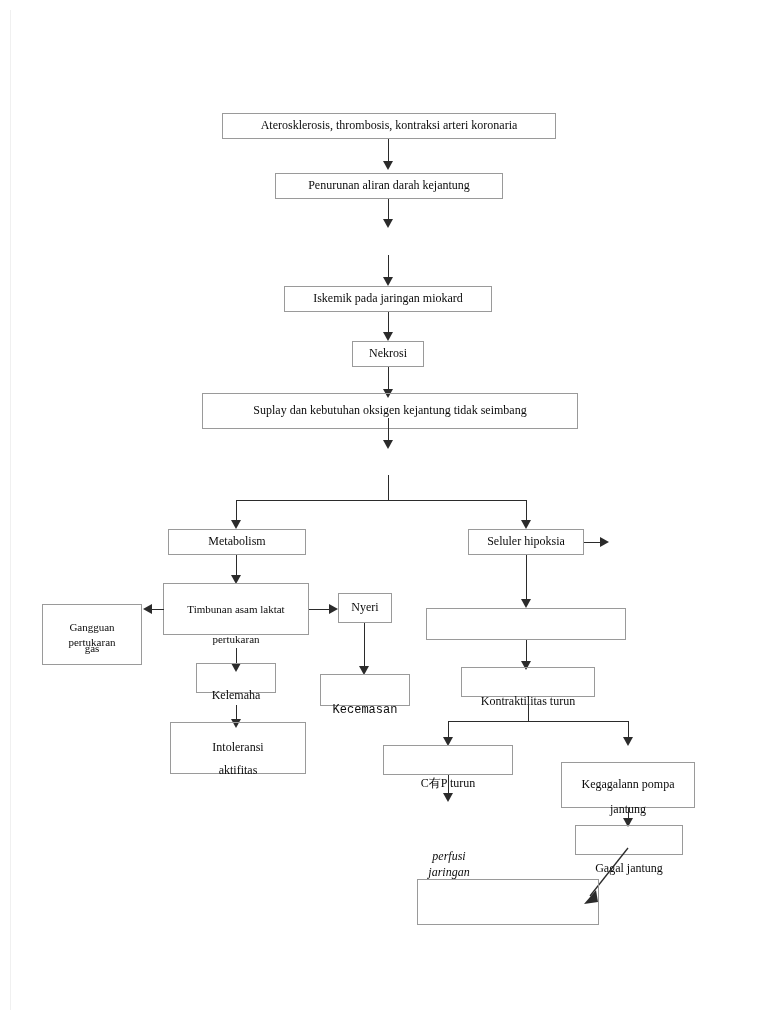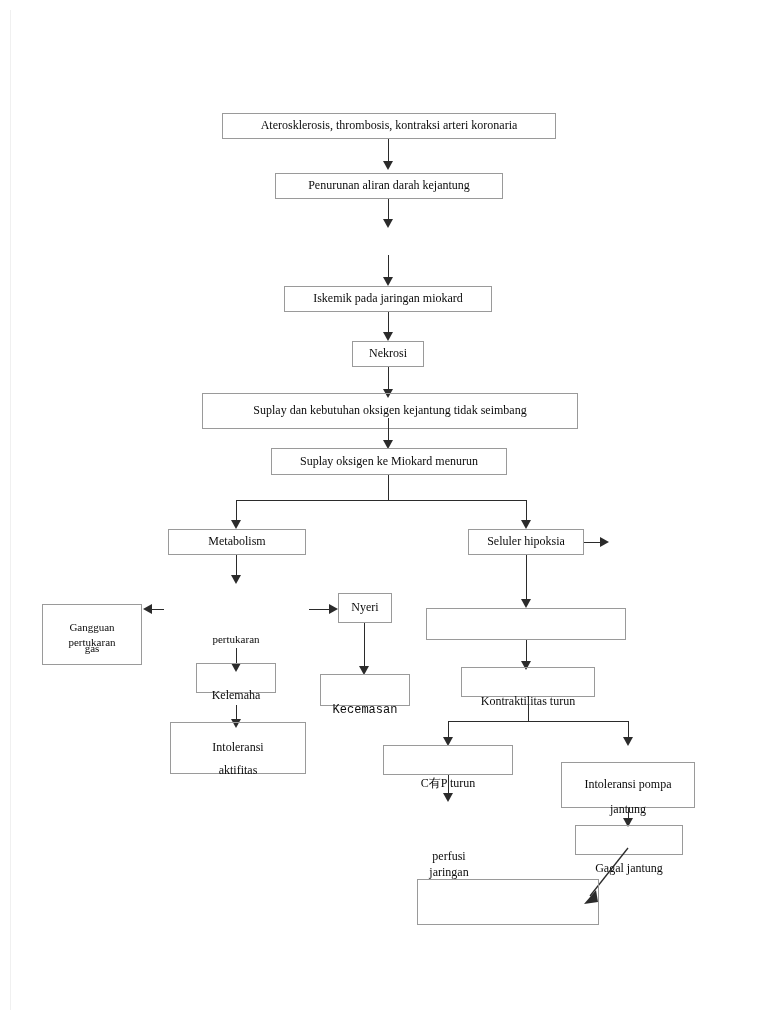--- a/index.html
+++ b/index.html
@@ -86,37 +86,37 @@
   </div>
   <div class="vline" style="left:388px;top:367px;height:24px;"></div>
   <div class="arrow-d" style="left:383px;top:389px;"></div>
 
   <div class="box fit f12" style="left:202px;top:380px;width:376px;height:36px;margin-top:13px;">
     <span>Suplay dan kebutuhan oksigen kejantung tidak seimbang</span>
   </div>
   <div class="vline" style="left:388px;top:418px;height:24px;"></div>
   <div class="arrow-d" style="left:383px;top:440px;"></div>
 
-  <div class="box fit f12" style="left:271px;top:448px;width:236px;height:27px;">
-    <span>Suplay oksigen ke Miokard menurun</span>
-  </div>
 
   <div class="vline" style="left:388px;top:475px;height:25px;"></div>
   <div class="hline" style="left:236px;top:500px;width:290px;"></div>
   <div class="vline" style="left:236px;top:500px;height:22px;"></div>
   <div class="arrow-d" style="left:231px;top:520px;"></div>
   <div class="vline" style="left:526px;top:500px;height:22px;"></div>
   <div class="arrow-d" style="left:521px;top:520px;"></div>
 
   <div class="box fit f12" style="left:168px;top:529px;width:138px;height:26px;">
     <span>Metabolism</span>
   </div>
   <div class="vline" style="left:236px;top:555px;height:22px;"></div>
   <div class="arrow-d" style="left:231px;top:575px;"></div>
 
+  <div class="box f115" style="left:163px;top:583px;width:146px;height:52px;padding:0 6px;">
+    <span>Timbunan asam laktat</span>
+  </div>
   <div class="oflabel f115" style="left:163px;top:632px;width:146px;">pertukaran</div>
 
   <div class="hline" style="left:152px;top:609px;width:12px;"></div>
   <div class="arrow-l" style="left:143px;top:604px;"></div>
 
   <div class="hline" style="left:309px;top:609px;width:22px;"></div>
   <div class="arrow-r" style="left:329px;top:604px;"></div>
 
   <div class="vline" style="left:236px;top:648px;height:17px;"></div>
   <div class="arrow-d" style="left:231px;top:663px;"></div>
@@ -168,25 +168,25 @@
   <div class="vline" style="left:448px;top:721px;height:18px;"></div>
   <div class="arrow-d" style="left:443px;top:737px;"></div>
   <div class="vline" style="left:628px;top:721px;height:18px;"></div>
   <div class="arrow-d" style="left:623px;top:737px;"></div>
 
   <div class="box" style="left:383px;top:745px;width:130px;height:30px;"></div>
   <div class="oflabel f12" style="left:373px;top:776px;width:150px;">C有P turun</div>
   <div class="vline" style="left:448px;top:775px;height:22px;"></div>
   <div class="arrow-d" style="left:443px;top:793px;"></div>
 
-  <div class="oflabel f12" style="left:384px;top:849px;width:130px;">perfusi
+  <div class="oflabel f12" style="left:384px;top:849px;width:130px;font-style:italic;">perfusi
 jaringan</div>
 
   <div class="box f12" style="left:561px;top:762px;width:134px;height:46px;">
-    <span>Intoleransi pompa</span>
+    <span>Kegagalann pompa</span>
   </div>
   <div class="oflabel f12" style="left:561px;top:802px;width:134px;">jantung</div>
   <div class="vline" style="left:628px;top:808px;height:12px;"></div>
   <div class="arrow-d" style="left:623px;top:818px;"></div>
 
   <div class="box" style="left:575px;top:825px;width:108px;height:30px;"></div>
   <div class="oflabel f12" style="left:565px;top:861px;width:128px;">Gagal jantung</div>
 
   <svg class="diag" style="left:576px;top:844px;" width="60" height="68" viewBox="0 0 60 68">
     <line x1="52" y1="4" x2="14" y2="52" stroke="#2b2b2b" stroke-width="1.3"></line>

